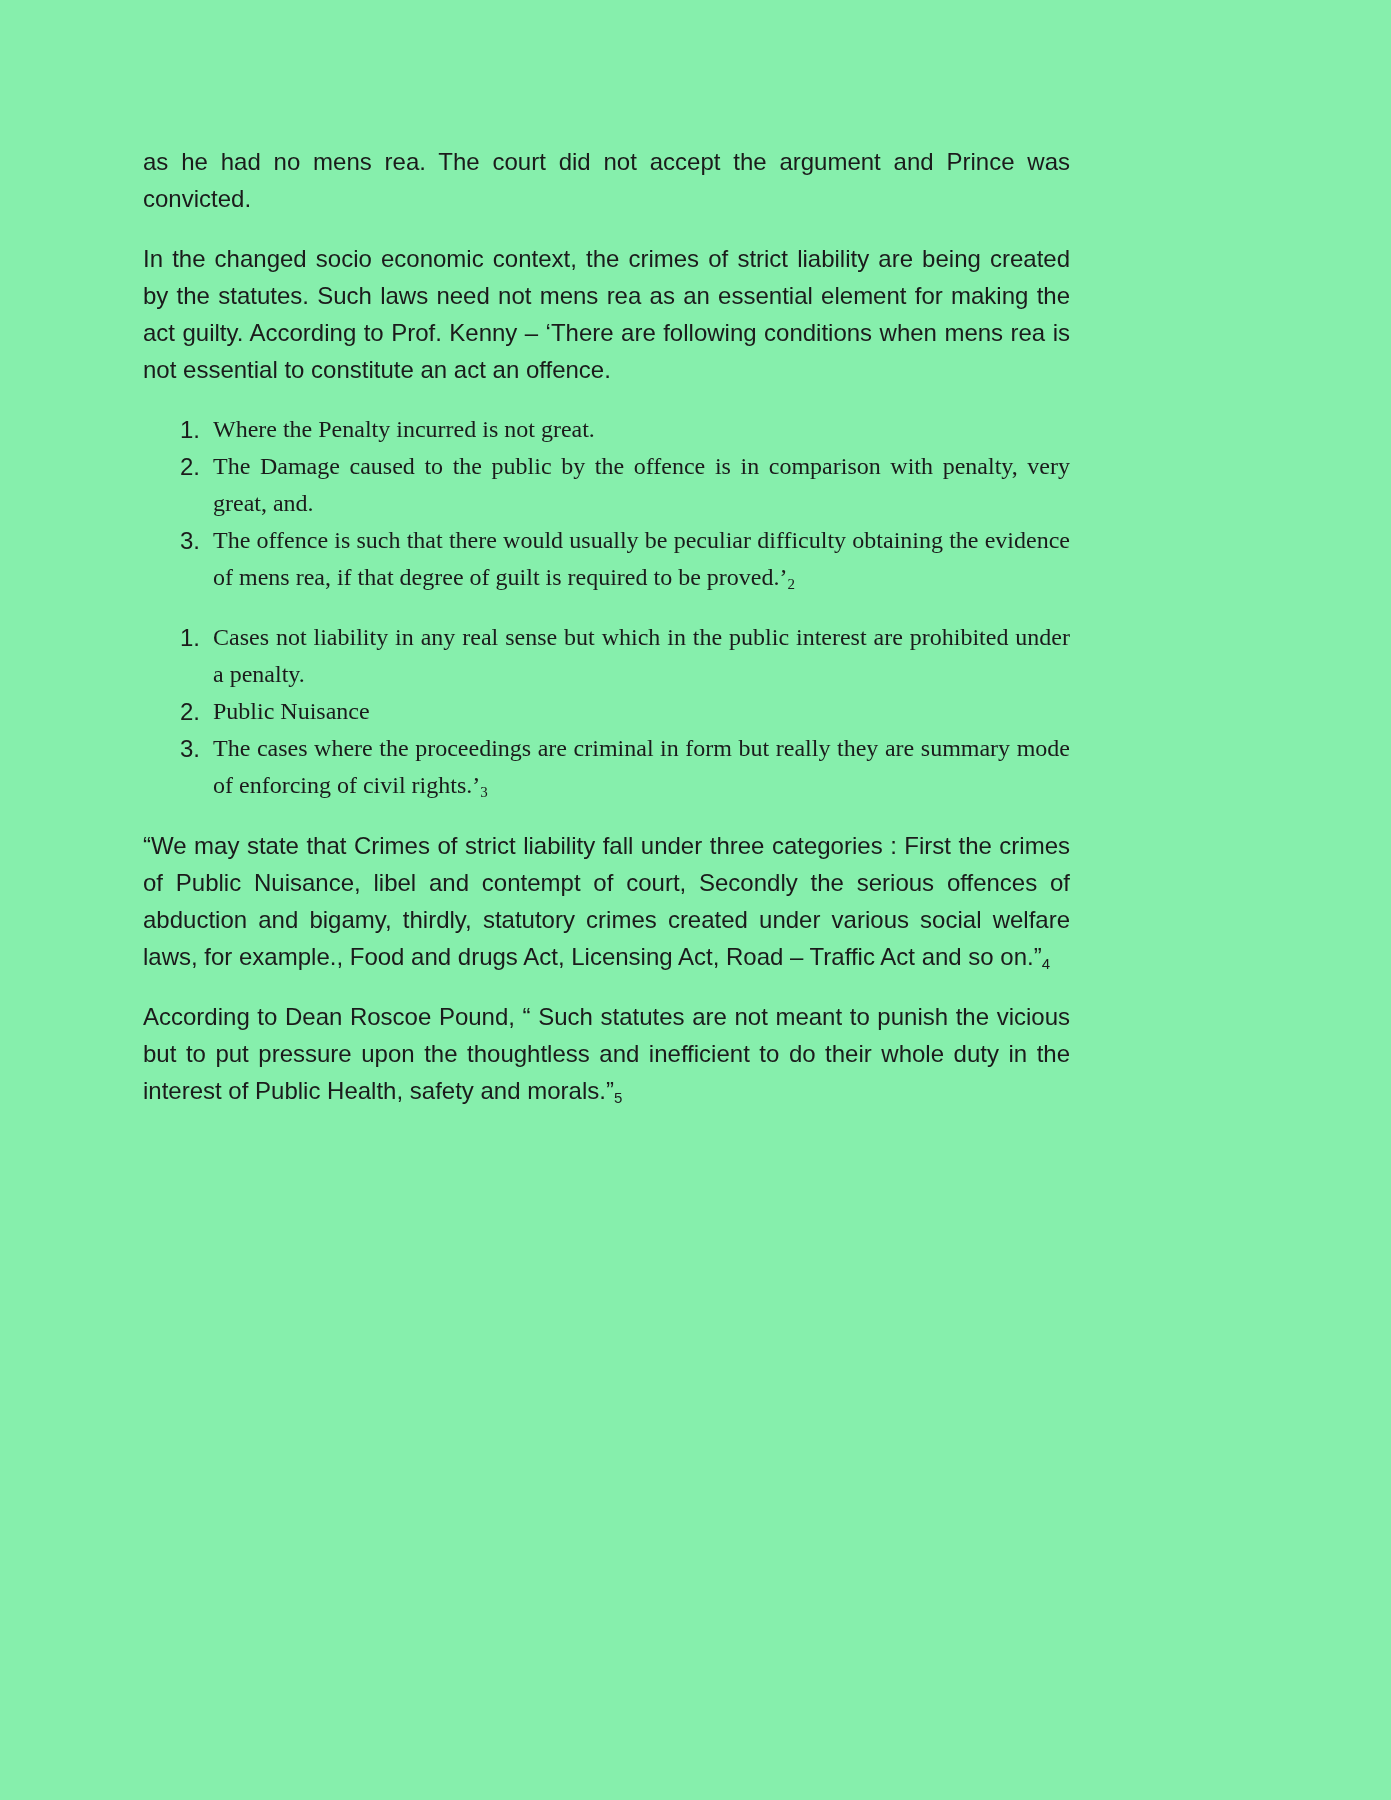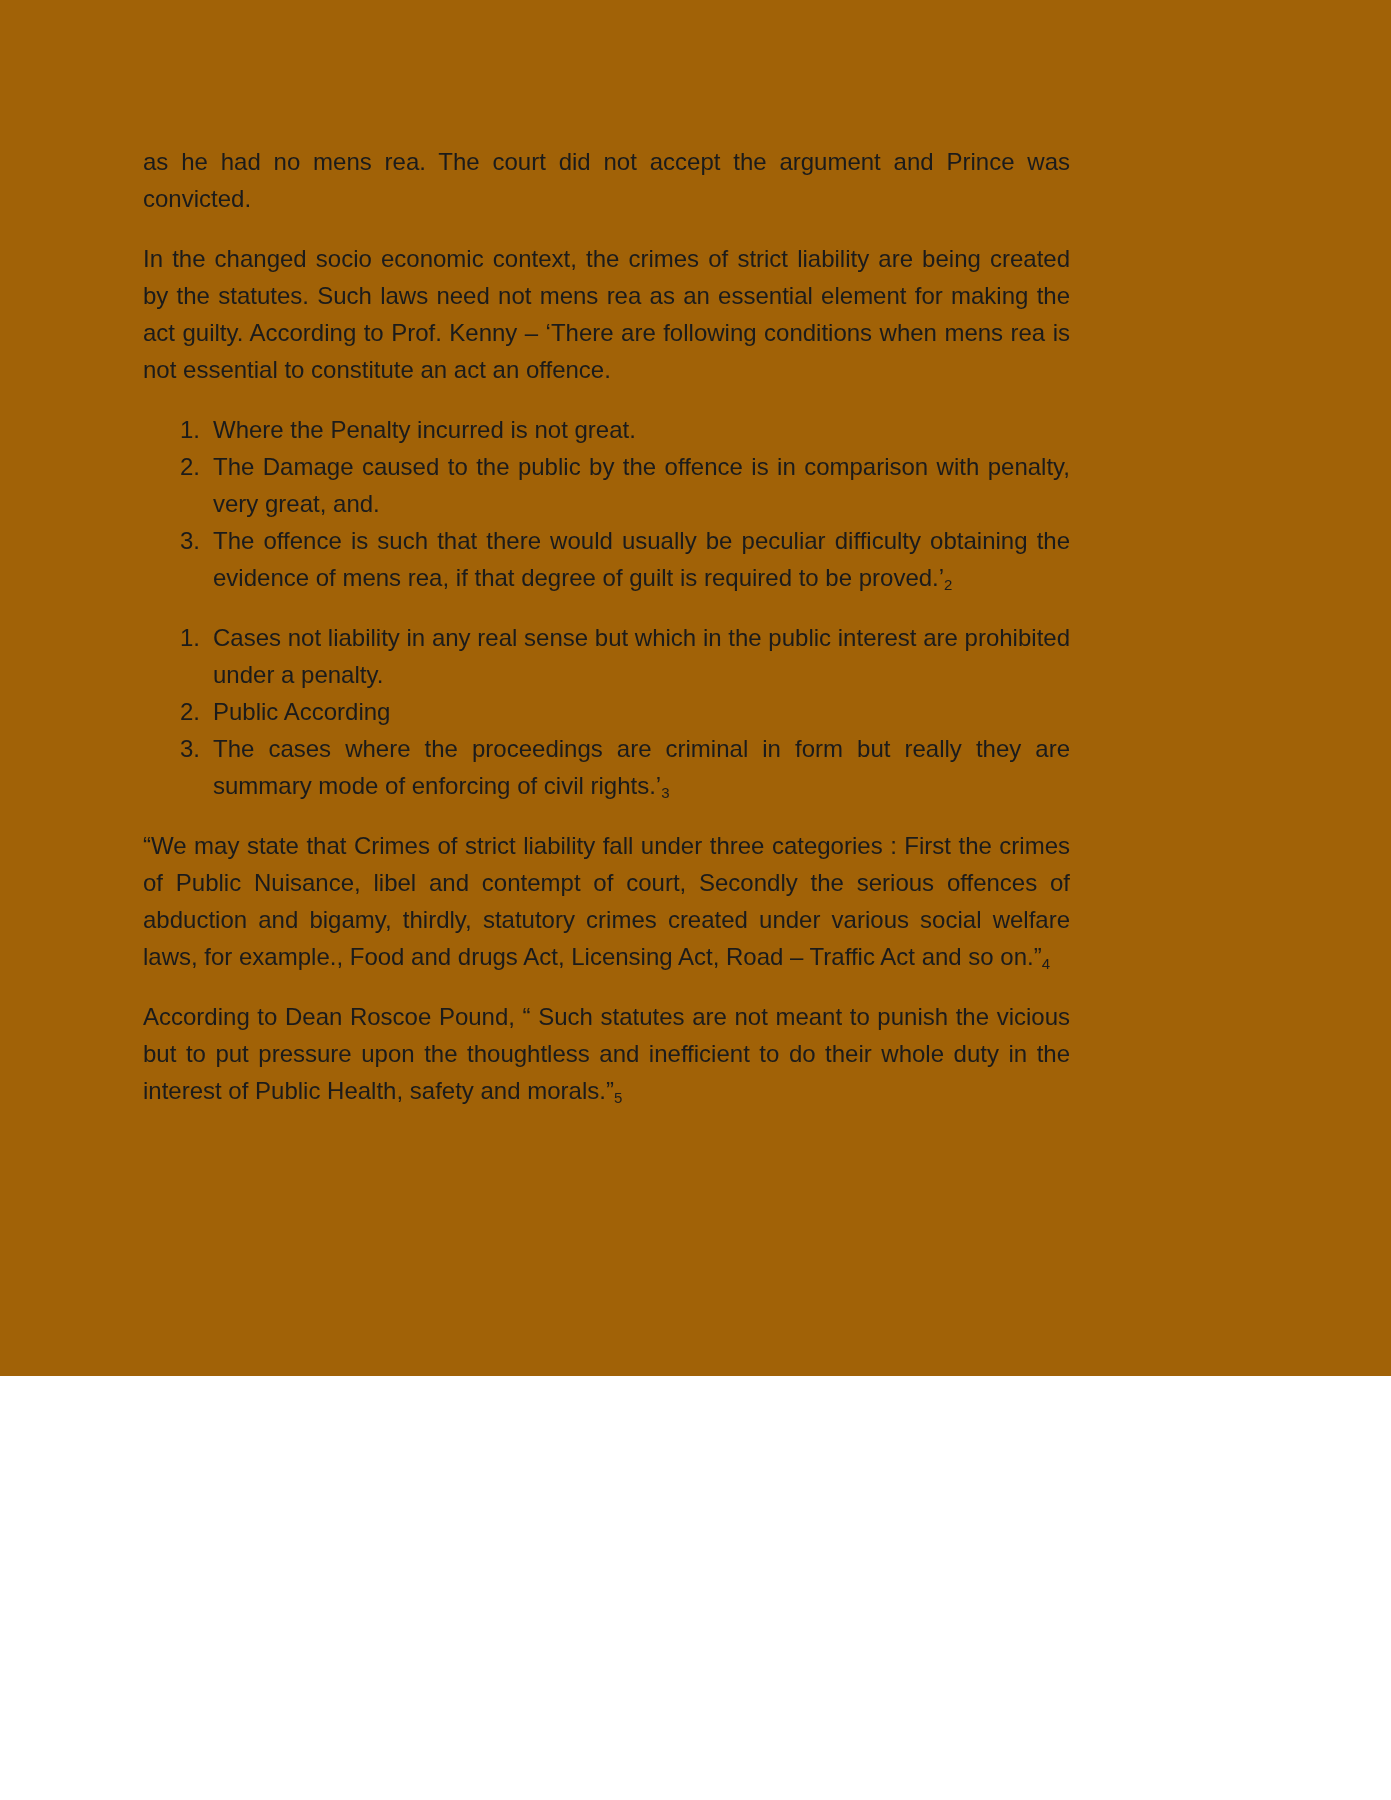--- a/index.html
+++ b/index.html
@@ -8,38 +8,38 @@
   }
   body {
     width: 1391px;
     height: 1800px;
     font-family: "Liberation Sans", sans-serif;
     color: #1b1b1b;
   }
   .page {
     position: relative;
     width: 1391px;
-    height: 1376px;
-    background: #a16207;
+    height: 1800px;
+    background: #86efac;
     overflow: hidden;
   }
   .content {
     position: absolute;
     left: 143px;
     top: 143px;
     width: 927px;
     font-size: 24px;
     line-height: 37px;
     text-align: justify;
   }
   .para { margin: 0 0 23px 0; }
   .olist { margin: 0 0 23px 0; padding-left: 37px; }
   .olist-item { display: flex; }
   .olist-item .num { flex: 0 0 33px; text-align: left; }
-  .olist-item .li-text { flex: 1; text-align: justify; }
+  .olist-item .li-text { flex: 1; text-align: justify; font-family: Liberation Serif, serif; }
   sub.fnref {
     font-size: 15px;
     line-height: 0;
     vertical-align: baseline;
     position: relative;
     top: 4px;
   }
 </style>
 </head>
 <body>
@@ -67,21 +67,21 @@
     </div>
 
 
     <div class="olist">
       <div class="olist-item">
         <span class="num">1.</span>
         <div class="li-text"><span>Cases not liability in any real sense but which in the public interest are prohibited under a penalty.</span></div>
       </div>
       <div class="olist-item">
         <span class="num">2.</span>
-        <div class="li-text"><span>Public According</span></div>
+        <div class="li-text"><span>Public Nuisance</span></div>
       </div>
       <div class="olist-item">
         <span class="num">3.</span>
         <div class="li-text"><span>The cases where the proceedings are criminal in form but really they are summary mode of enforcing of civil rights.’</span><sub class="fnref">3</sub></div>
       </div>
     </div>
 
 
     <p class="para"><span>“We may state that Crimes of strict liability fall under three categories : First the crimes of Public Nuisance, libel and contempt of court, Secondly the serious offences of abduction and bigamy, thirdly, statutory crimes created under various social welfare laws, for example., Food and drugs Act, Licensing Act, Road – Traffic Act and so on.”</span><sub class="fnref">4</sub></p>
 

